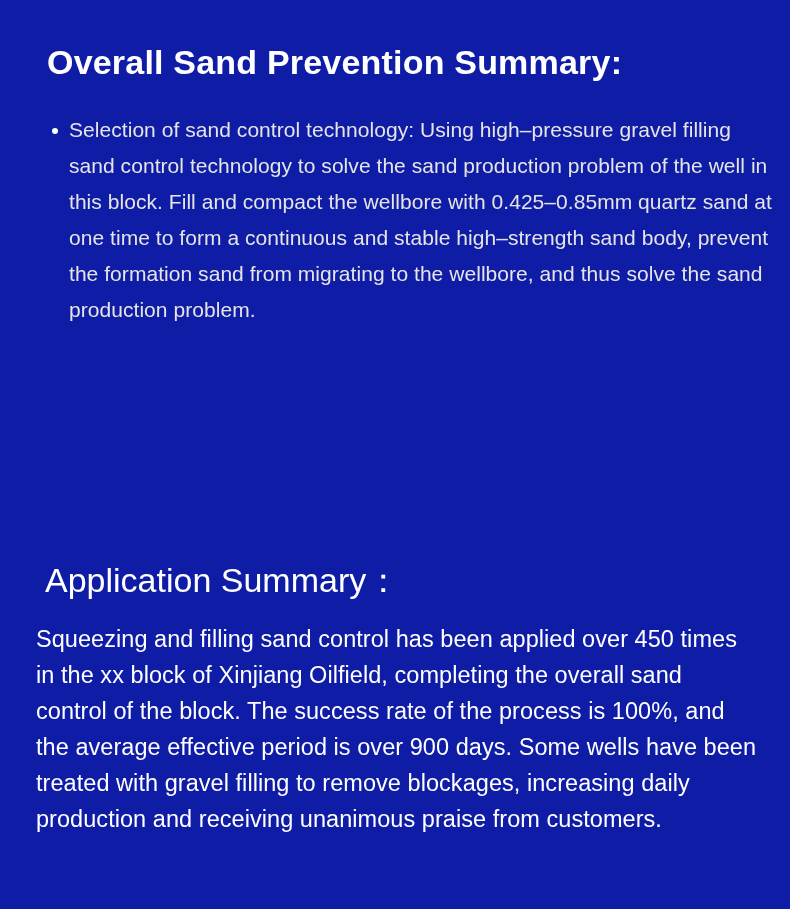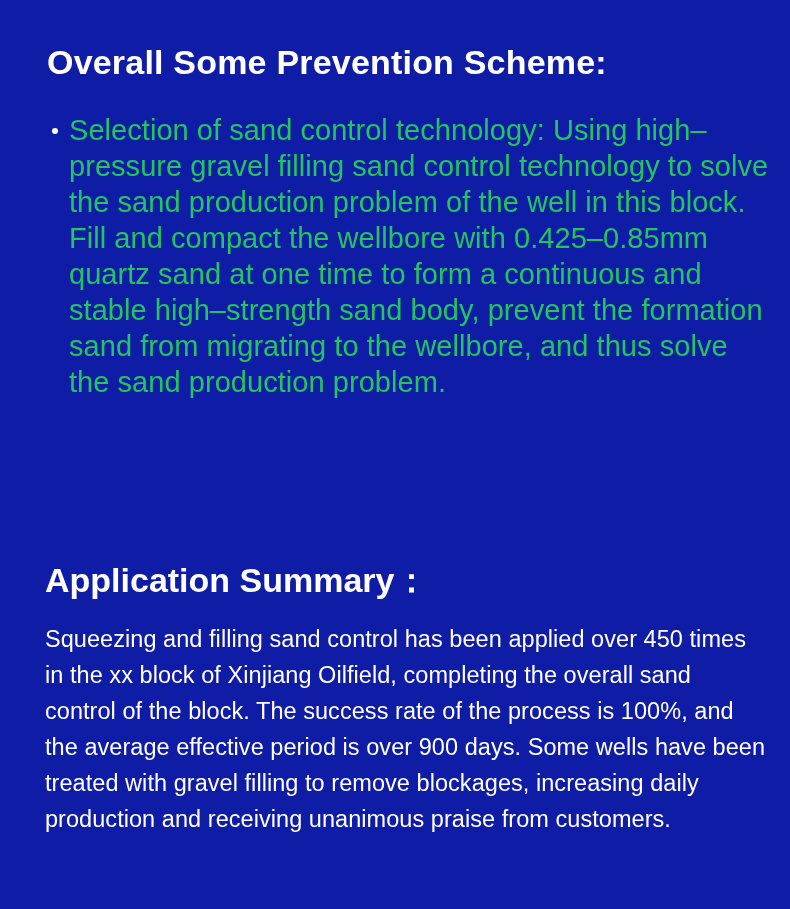--- a/index.html
+++ b/index.html
@@ -49,22 +49,22 @@
     top: 112px;
     width: 725px;
     margin: 0;
     padding: 0;
     list-style: none;
   }
 
   .bullet-item {
     position: relative;
     padding-left: 22px;
-    color: #22c55e;
-    font-size: 29px;
+    color: #e5e5e5;
+    font-size: 21px;
     line-height: 36px;
     letter-spacing: 0.05px;
     text-align: left;
   }
 
   .bullet-dot {
     position: absolute;
     left: 5px;
     top: 16px;
     width: 6px;
@@ -81,46 +81,46 @@
     width: 790px;
   }
 
   .heading-secondary {
     position: absolute;
     left: 45px;
     top: 560px;
     margin: 0;
     color: #ffffff;
     font-size: 34px;
-    font-weight: bold;
+    font-weight: normal;
     white-space: nowrap;
     line-height: 1.2;
   }
 
   .summary-paragraph {
     position: absolute;
-    left: 45px;
+    left: 36px;
     top: 621px;
     width: 722px;
     margin: 0;
     color: #ffffff;
     font-size: 23.5px;
     line-height: 36px;
     letter-spacing: 0.05px;
     text-align: left;
   }
 </style>
 </head>
 <body>
 
 <div id="slide">
 
   <section class="section-one">
 
-    <h1 class="heading-primary">Overall Some Prevention Scheme:</h1>
+    <h1 class="heading-primary">Overall Sand Prevention Summary:</h1>
 
     <ul class="bullet-list">
 
       <li class="bullet-item">
         <span class="bullet-dot"></span>
         <span>Selection of sand control technology: Using high–pressure gravel filling sand control technology to solve the sand production problem of the well in this block. Fill and compact the wellbore with 0.425–0.85mm quartz sand at one time to form a continuous and stable high–strength sand body, prevent the formation sand from migrating to the wellbore, and thus solve the sand production problem.</span>
       </li>
 
 
     </ul>

